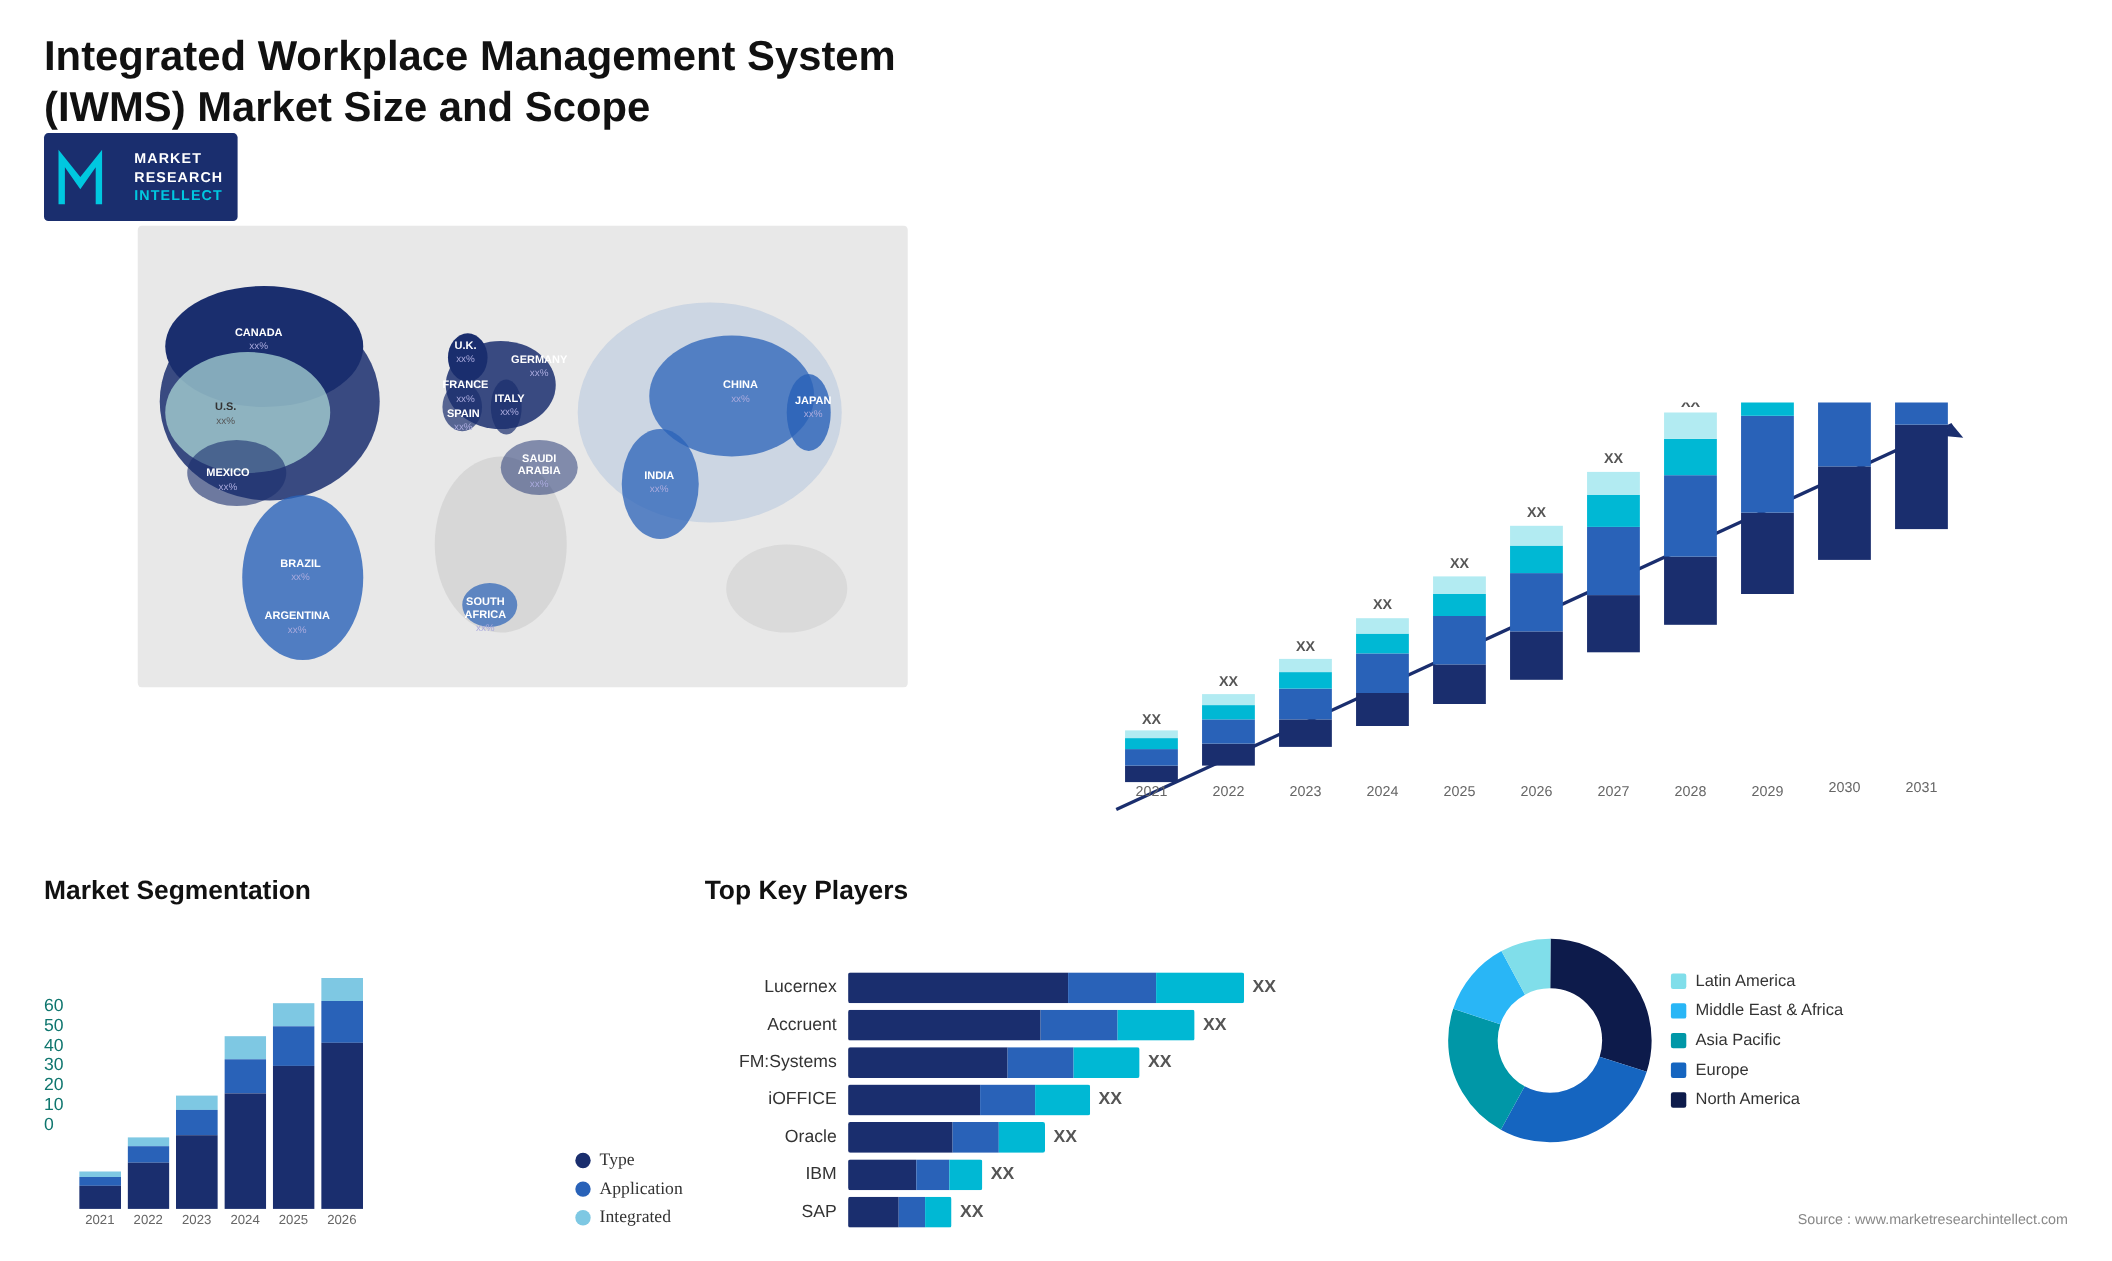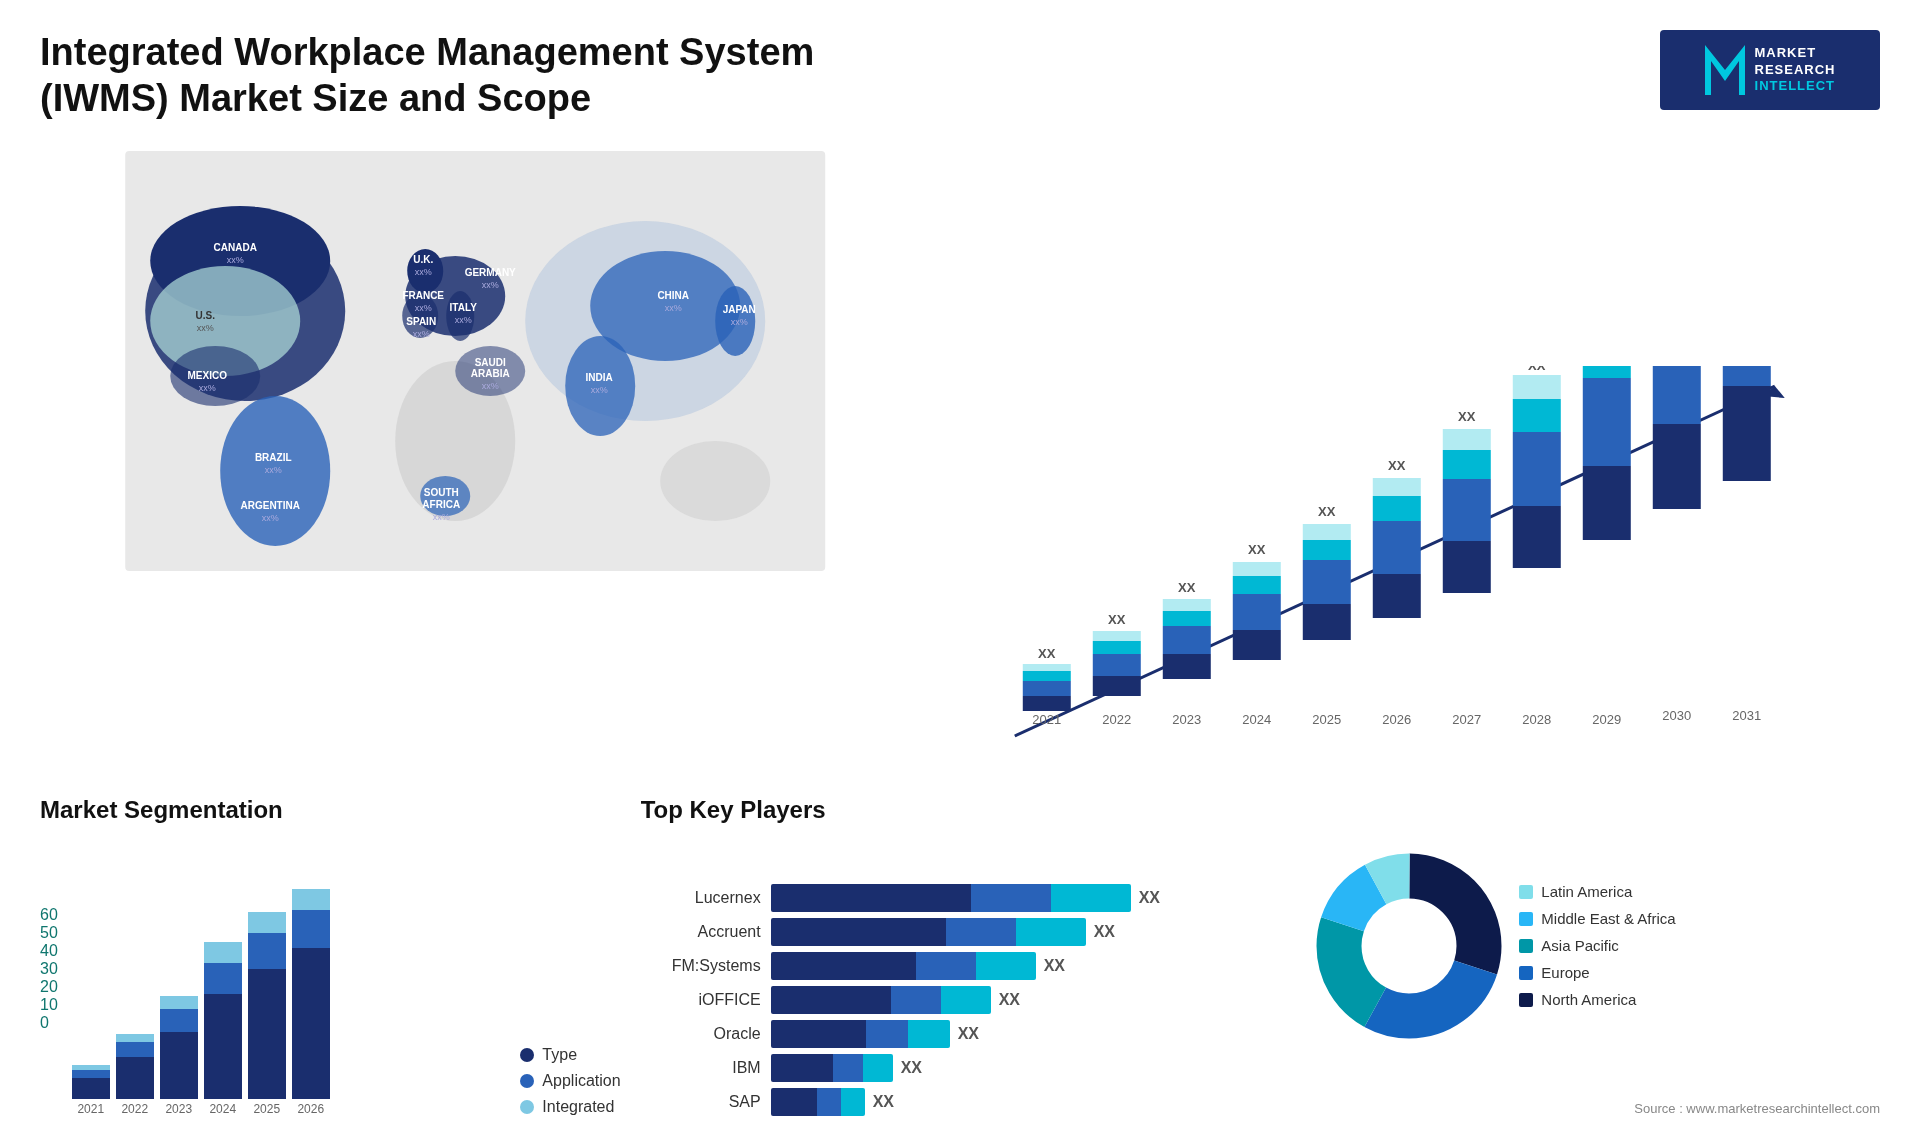--- a/index.html
+++ b/index.html
@@ -19,45 +19,46 @@
       padding: 30px 40px;
       display: flex;
       flex-direction: column;
     }
 
     
     .header {
       display: flex;
       justify-content: space-between;
       align-items: flex-start;
-      margin-bottom: 30px;
+      margin-bottom: 4px;
+      flex-direction: column;
     }
     .main-title {
       font-size: 38px;
       font-weight: 700;
       color: #111;
       max-width: 900px;
       line-height: 1.2;
     }
     .logo-area {
       display: flex;
       flex-direction: column;
       align-items: center;
       gap: 4px;
     }
     .logo-box {
-      width: 220px;
+      width: 176px;
       height: 80px;
       background: #1a2e6e;
       display: flex;
       align-items: center;
-      justify-content: center;
+      justify-content: space-between;
       border-radius: 4px;
       gap: 10px;
-      padding: 10px 0;
+      padding: 10px 13px;
     }
     .logo-icon {
       width: 40px;
       height: 50px;
     }
     .logo-text {
       color: #fff;
       font-size: 13px;
       font-weight: 700;
       line-height: 1.3;
@@ -136,20 +137,21 @@
       gap: 8px;
       justify-content: center;
       padding-left: 10px;
     }
     .seg-legend-item {
       display: flex;
       align-items: center;
       gap: 8px;
       font-size: 16px;
       color: #333;
+      font-family: Liberation Serif, serif;
     }
     .legend-dot {
       width: 14px;
       height: 14px;
       border-radius: 50%;
     }
 
     
     .players-section {
       flex: 1.1;

